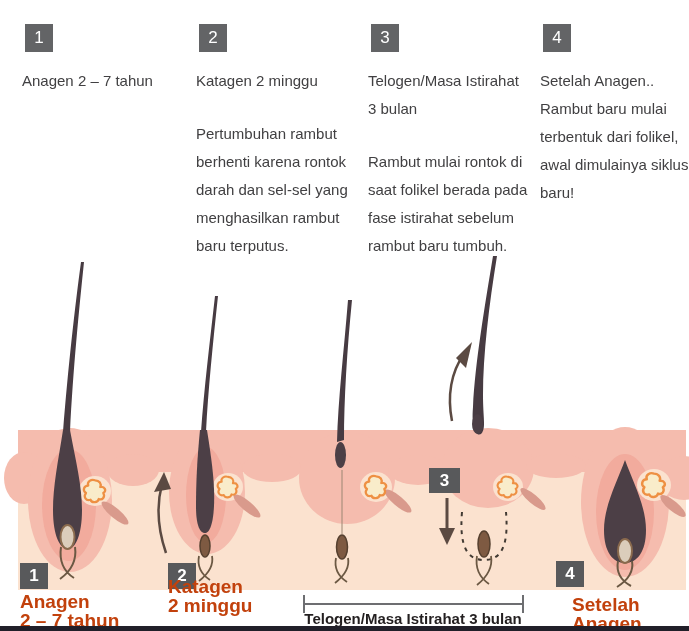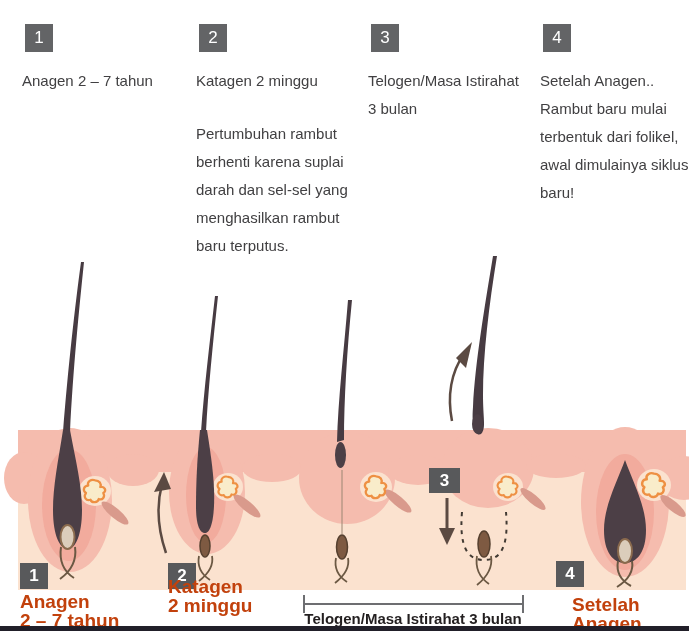--- a/index.html
+++ b/index.html
@@ -47,28 +47,29 @@
         <span>1</span>
       </div>
     <p class="step-title">Anagen 2 – 7 tahun</p>
   </div>
 
   <div class="step s2">
     <div class="step-num">
         <span>2</span>
       </div>
     <p class="step-title">Katagen 2 minggu</p>
-    <p class="step-body">Pertumbuhan rambut berhenti karena suplai darah dan sel-sel yang menghasilkan rambut baru terputus.</p>
+    <p class="step-body">Pertumbuhan rambut berhenti karena rontok darah dan sel-sel yang menghasilkan rambut baru terputus.</p>
   </div>
 
   <div class="step s3">
     <div class="step-num">
         <span>3</span>
       </div>
     <p class="step-title">Telogen/Masa Istirahat 3 bulan</p>
+    <p class="step-body">Rambut mulai rontok di saat folikel berada pada fase istirahat sebelum rambut baru tumbuh.</p>
   </div>
 
   <div class="step s4">
     <div class="step-num">
         <span>4</span>
       </div>
     <p class="step-title">Setelah Anagen..</p>
     <p class="step-body">Rambut baru mulai terbentuk dari folikel, awal dimulainya siklus baru!</p>
   </div>
 

